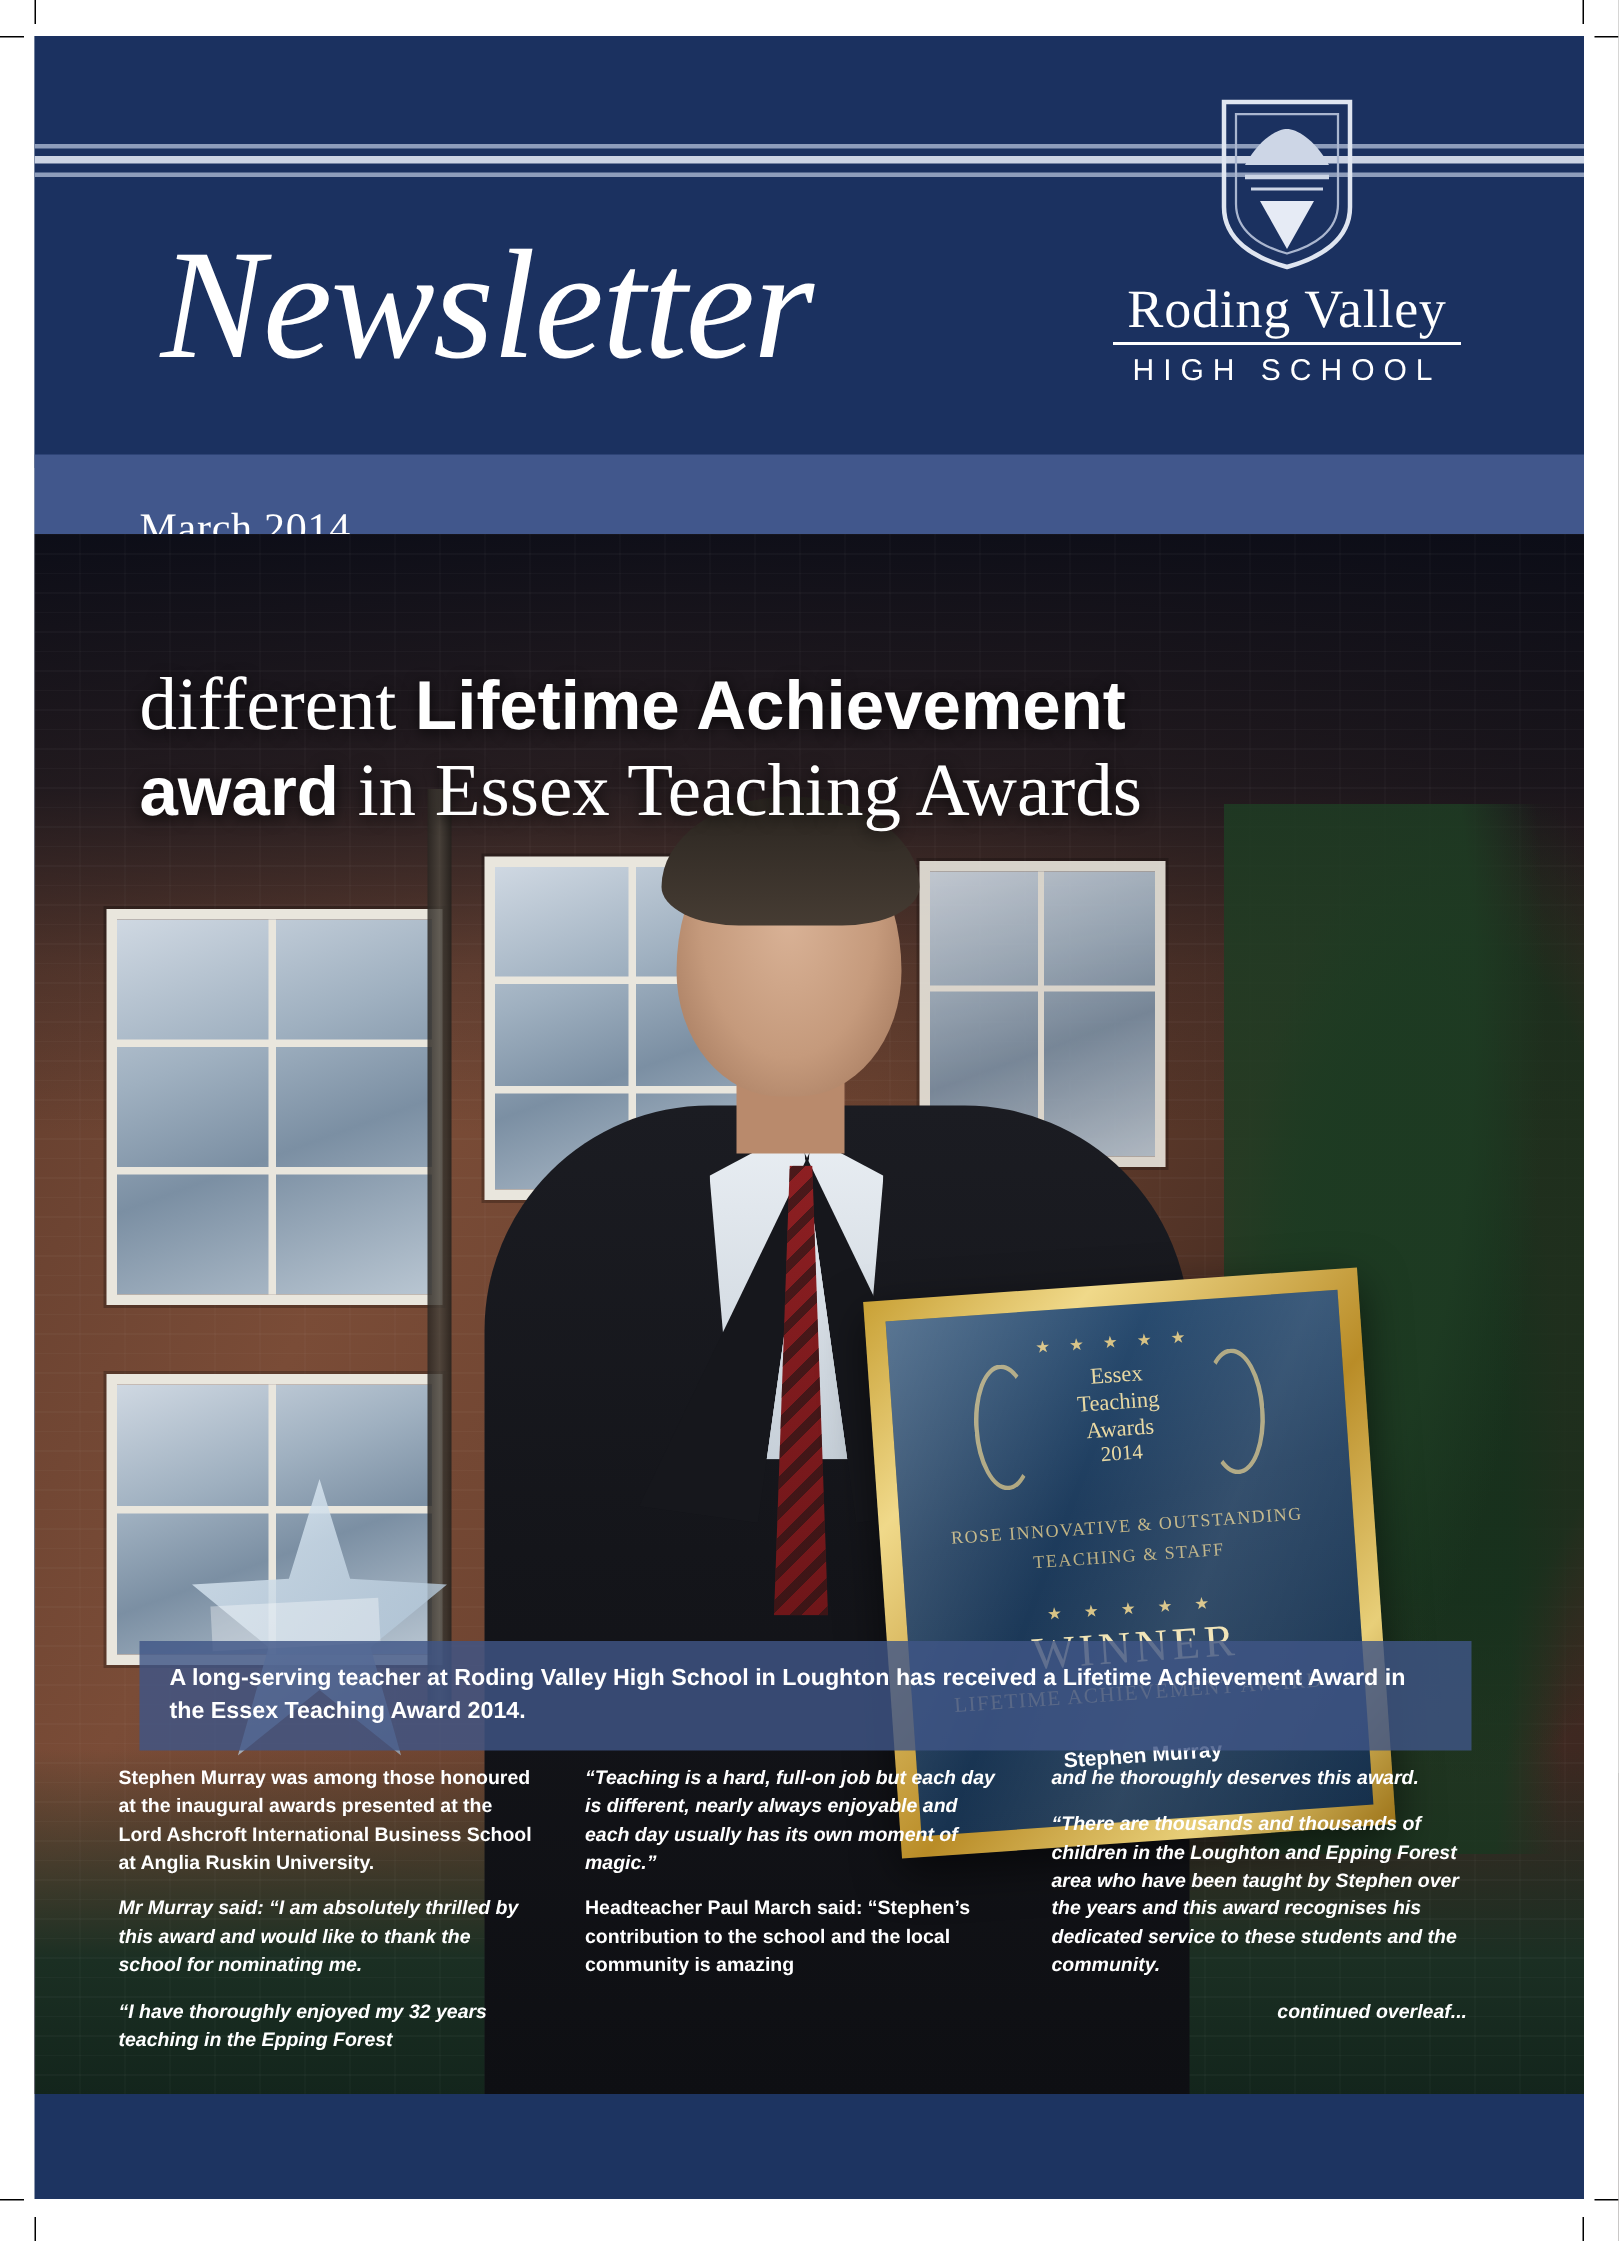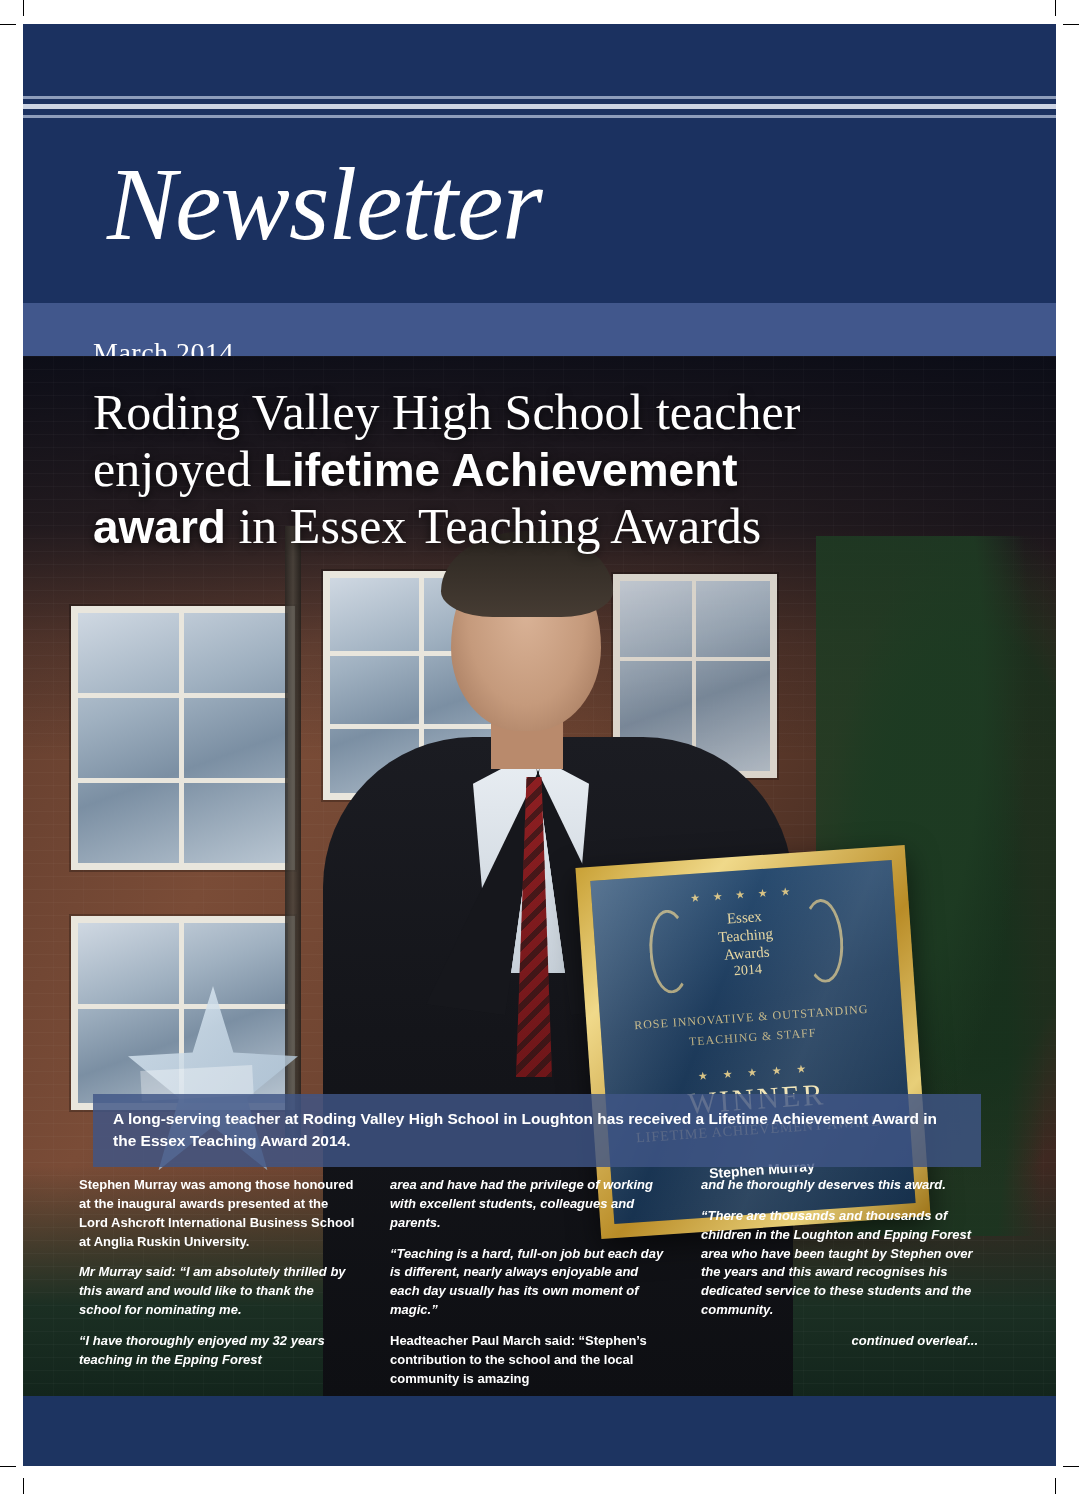--- a/index.html
+++ b/index.html
@@ -450,20 +450,33 @@
 
     <div class="header">
       <div class="header-rules">
         <div class="rule r1"></div>
         <div class="rule r2"></div>
         <div class="rule r3"></div>
       </div>
 
       <div class="masthead">Newsletter</div>
 
+      <div class="brand">
+        <svg class="crest" viewBox="0 0 96 118">
+          <path d="M6 4 H90 V74 C90 96 70 108 48 114 C26 108 6 96 6 74 Z" fill="none" stroke="#dfe5f0" stroke-width="3"></path>
+          <path d="M14 12 H82 V72 C82 90 66 100 48 105 C30 100 14 90 14 72 Z" fill="none" stroke="#aab6cf" stroke-width="1.5"></path>
+          <path d="M20 46 C30 28 42 22 48 22 C54 22 66 28 76 46 Z" fill="#cdd6e6"></path>
+          <path d="M20 54 H76" stroke="#cdd6e6" stroke-width="3"></path>
+          <path d="M24 62 H72" stroke="#cdd6e6" stroke-width="2"></path>
+          <path d="M30 70 L48 102 L66 70 Z" fill="#e6ebf5"></path>
+        </svg>
+        <div class="brand-name">Roding Valley</div>
+        <div class="brand-underline"></div>
+        <div class="brand-sub">HIGH SCHOOL</div>
+      </div>
     </div>
 
     <div class="date-bar">
       <div class="date">March 2014</div>
     </div>
 
     <div class="hero">
       <div class="photo">
         <div class="brick-rows"></div>
 
@@ -521,35 +534,34 @@
             <div class="cert-stars2">★ ★ ★ ★ ★</div>
             <div class="cert-winner">WINNER</div>
             <div class="cert-award">LIFETIME ACHIEVEMENT AWARD</div>
             <div class="cert-name">Stephen Murray</div>
             <div class="cert-gloss"></div>
           </div>
         </div>
       </div>
 
       <div class="headline">
-        <span>Roding Valley High School teacher</span><br>
-        <span>enjoyed </span><b>Lifetime Achievement</b><br>
+        <br>
+        <span>different </span><b>Lifetime Achievement</b><br>
         <b>award</b><span> in Essex Teaching Awards</span>
       </div>
 
       <div class="standfirst">A long-serving teacher at Roding Valley High School in Loughton has received a Lifetime Achievement Award in the Essex Teaching Award 2014.</div>
 
       <div class="columns">
         <div class="col">
           <p class="b">Stephen Murray was among those honoured at the inaugural awards presented at the Lord Ashcroft International Business School at Anglia Ruskin University.</p>
           <p class="i">Mr Murray said: “I am absolutely thrilled by this award and would like to thank the school for nominating me.</p>
           <p class="i">“I have thoroughly enjoyed my 32 years teaching in the Epping Forest</p>
         </div>
         <div class="col">
-          <p class="i">area and have had the privilege of working with excellent students, colleagues and parents.</p>
           <p class="i">“Teaching is a hard, full-on job but each day is different, nearly always enjoyable and each day usually has its own moment of magic.”</p>
           <p class="b">Headteacher Paul March said: “Stephen’s contribution to the school and the local community is amazing</p>
         </div>
         <div class="col">
           <p class="i">and he thoroughly deserves this award.</p>
           <p class="i">“There are thousands and thousands of children in the Loughton and Epping Forest area who have been taught by Stephen over the years and this award recognises his dedicated service to these students and the community.</p>
           <p class="continued">continued overleaf...</p>
         </div>
       </div>
     </div>

